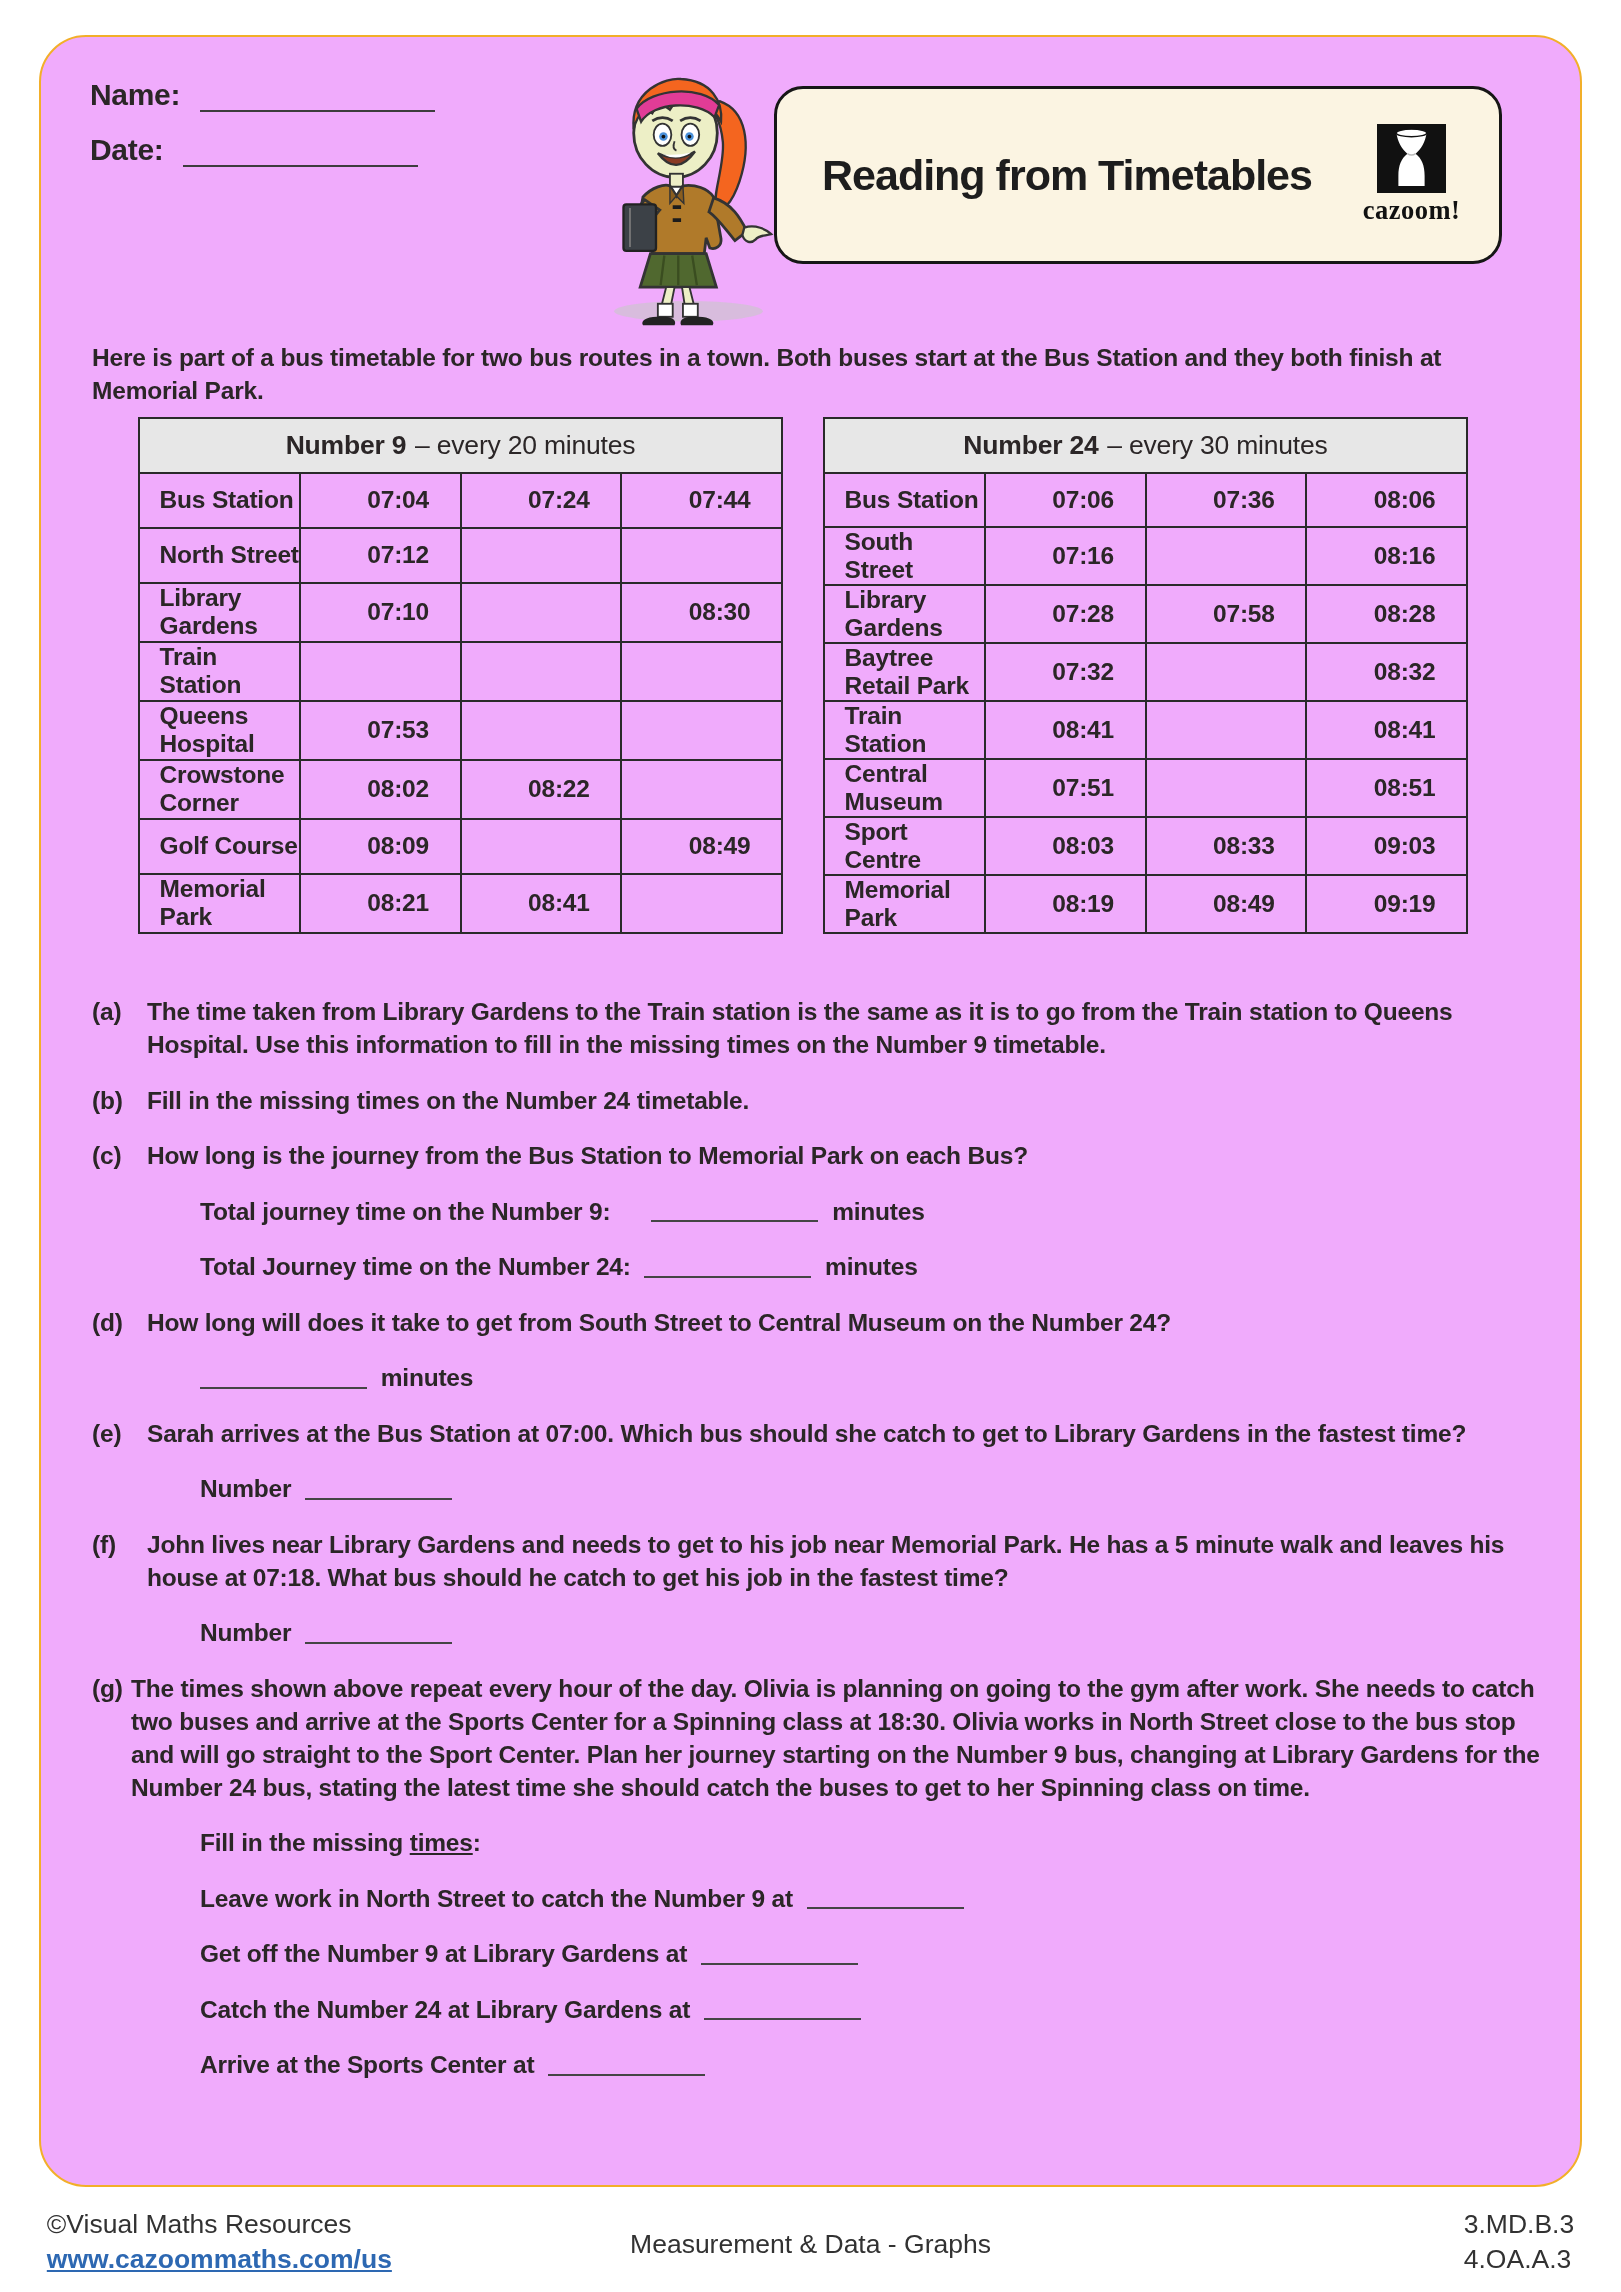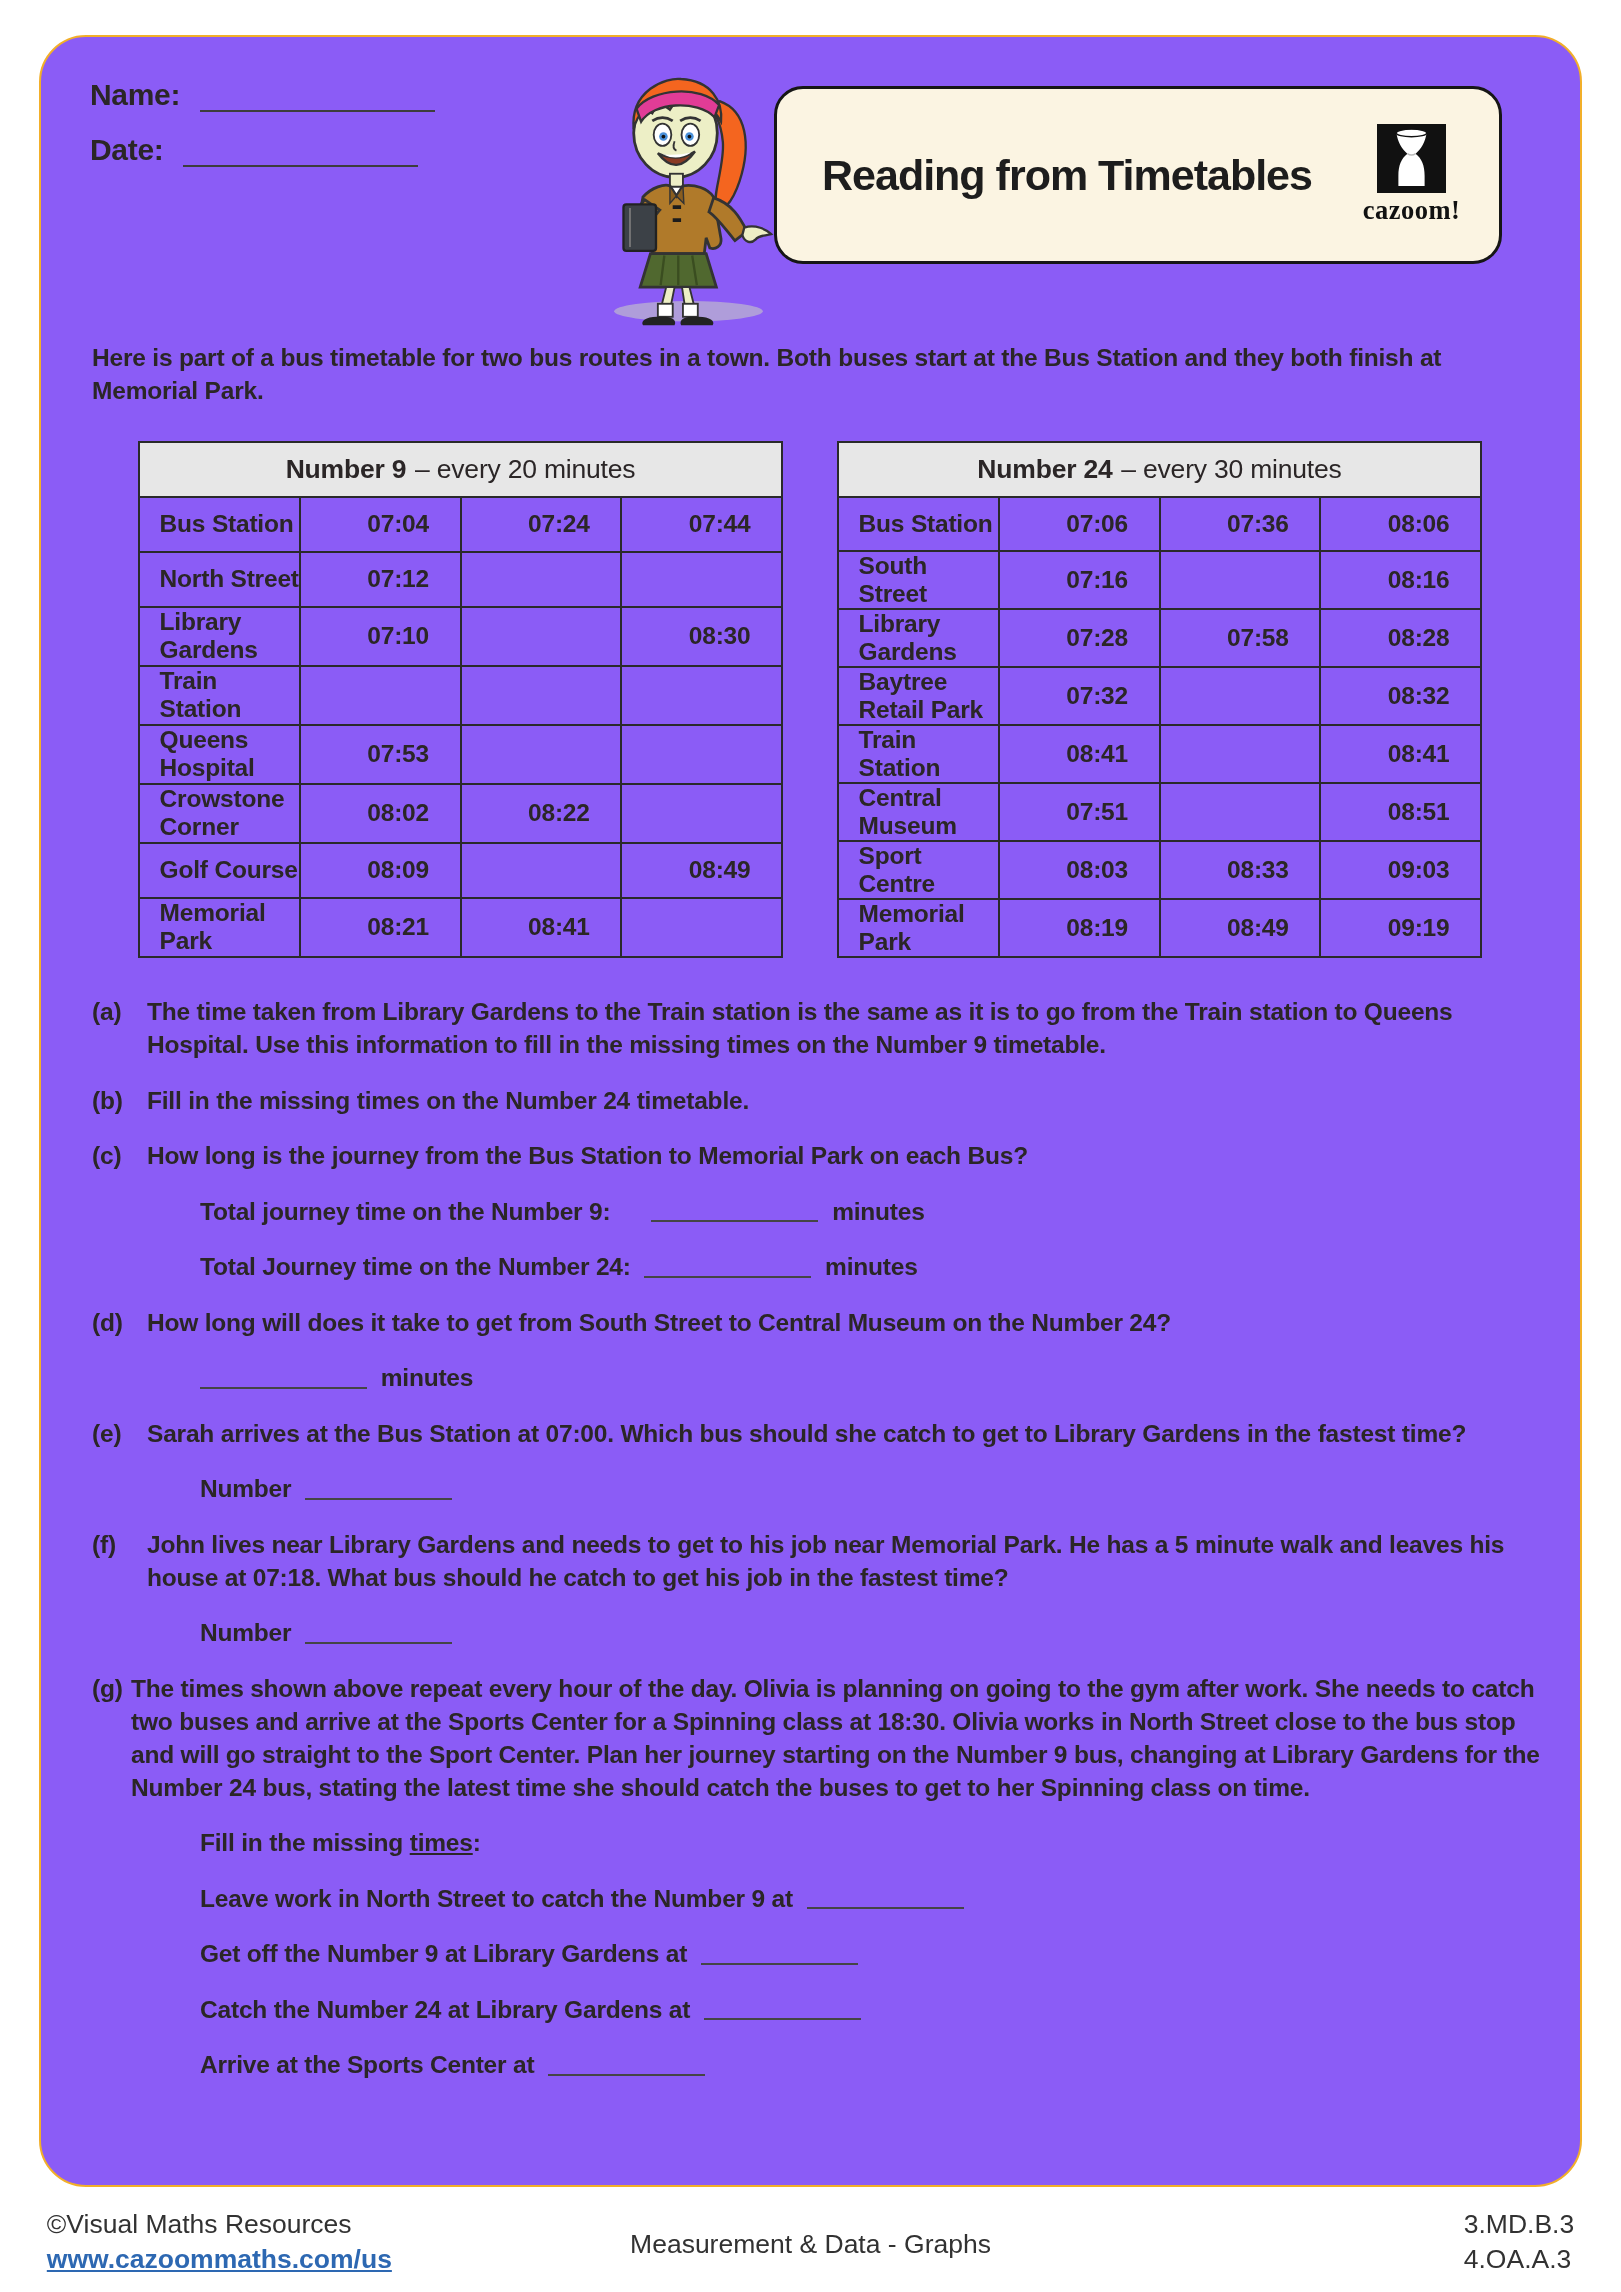--- a/index.html
+++ b/index.html
@@ -10,21 +10,21 @@
     --link:#2D68B2;
   }
   *{box-sizing:border-box;margin:0;padding:0;}
   body{
     width:1621px;height:2293px;position:relative;background:#fff;
     font-family:"Liberation Sans", sans-serif;color:var(--ink);
   }
   
   .sheet{
     position:absolute;left:39px;top:35px;width:1543px;height:2152px;
-    border:2.9px solid var(--yellow);border-radius:47px;background:#8b5cf6;
+    border:2.9px solid var(--yellow);border-radius:47px;background:#f0abfc;
   }
   
   .id-row{position:absolute;left:49px;display:flex;align-items:flex-end;}
   .id-row .lab{font-size:30px;font-weight:bold;letter-spacing:-0.3px;}
   .id-row .line{display:inline-block;width:235px;border-bottom:2.9px solid #3d3d3d;margin-left:19.6px;height:29px;}
   #name-row{top:41px;}
   #date-row{top:96px;}
   .girl{position:absolute;left:537px;top:15.7px;width:208px;height:274px;}
   .title-box{
     position:absolute;left:733px;top:49px;width:728px;height:178px;
@@ -32,21 +32,21 @@
     display:flex;align-items:center;justify-content:space-between;
     padding:0 27.4px 0 45px;
   }
   .title-box h1{font-size:43px;font-weight:bold;letter-spacing:-1px;color:#1d1d1d;}
   .logo{display:flex;flex-direction:column;align-items:center;width:120px;}
   .logo .logo-text{font-family:"Liberation Serif", serif;font-weight:bold;font-size:26.5px;color:#111;margin-top:2px;letter-spacing:0.5px;}
   
   .intro{position:absolute;left:51px;top:304px;width:1436px;
     font-size:24.5px;font-weight:bold;line-height:33px;letter-spacing:-0.2px;}
   
-  .tables{position:absolute;left:97px;top:404px;display:flex;gap:54px;}
+  .tables{position:absolute;left:97px;top:380px;display:flex;gap:40px;}
   table.tt{border-collapse:collapse;width:645px;table-layout:fixed;}
   table.tt th{
     background:#E7E7E7;border:2.9px solid var(--tbl-border);
     height:55px;font-size:26.5px;text-align:center;font-weight:bold;letter-spacing:-0.2px;
   }
   table.tt th .light{font-weight:normal;margin-left:8.8px;}
   table.tt td{
     border:2.5px solid var(--tbl-border);height:54px;
     font-size:24.5px;font-weight:bold;letter-spacing:-0.2px;
   }

